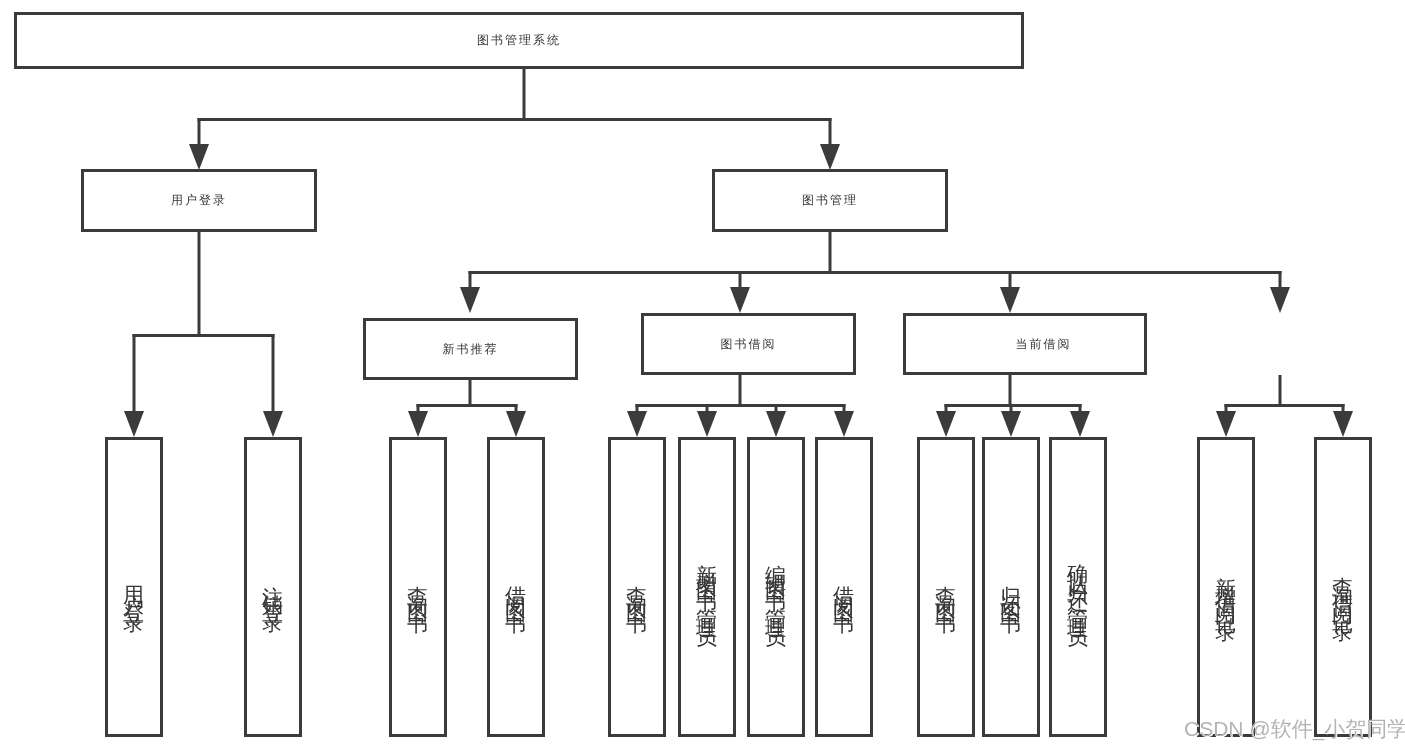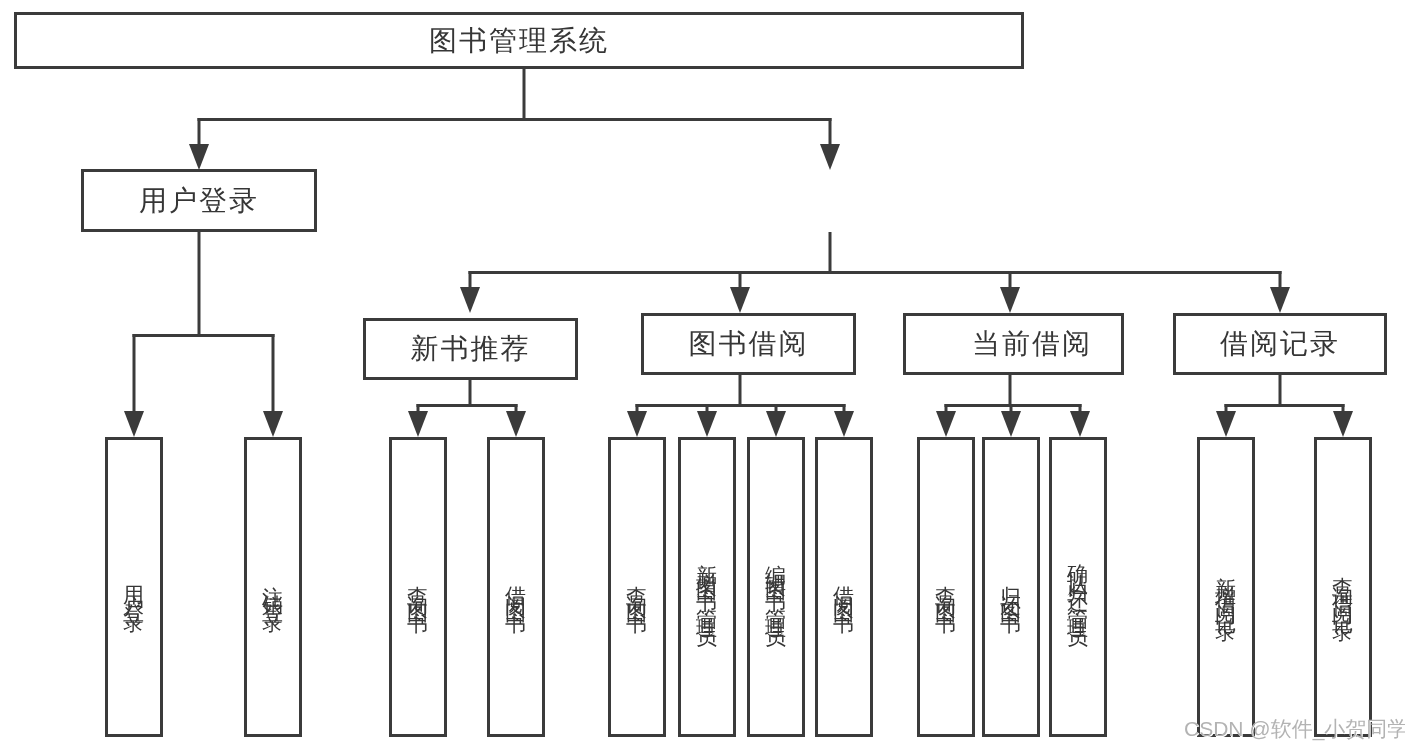--- a/index.html
+++ b/index.html
@@ -25,21 +25,21 @@
     position: absolute;
     background: #ffffff;
     border: 3px solid #3b3b3b;
     display: flex;
     align-items: center;
     justify-content: center;
     box-sizing: border-box;
     z-index: 2;
   }
   .node .h-label {
-    font-size: 28px;
+    font-size: 12px;
     color: #363636;
     letter-spacing: 2px;
     white-space: nowrap;
   }
   .leaf {
     position: absolute;
     top: 437px;
     width: 58px;
     height: 300px;
     background: #ffffff;
@@ -58,21 +58,21 @@
     line-height: 1;
     color: #363636;
     white-space: nowrap;
   }
   
   .pos-root    { left: 14px;  top: 12px;  width: 1010px; height: 57px; }
   .pos-b0      { left: 81px;  top: 169px; width: 236px;  height: 63px; }
   .pos-b1      { left: 712px; top: 169px; width: 236px;  height: 63px; }
   .pos-s0      { left: 363px; top: 318px; width: 215px;  height: 62px; }
   .pos-s1      { left: 633px; top: 313px; width: 215px;  height: 62px; margin-left: 8px; }
-  .pos-s2      { left: 903px; top: 313px; width: 221px;  height: 62px; padding-left: 37px; }
+  .pos-s2      { left: 903px; top: 313px; width: 244px;  height: 62px; padding-left: 37px; }
   .pos-s3      { left: 1173px;top: 313px; width: 214px;  height: 62px; }
   .pos-l0  { left: 105px;  }
   .pos-l1  { left: 244px;  }
   .pos-l2  { left: 389px;  }
   .pos-l3  { left: 487px;  }
   .pos-l4  { left: 608px;  }
   .pos-l5  { left: 678px;  }
   .pos-l6  { left: 747px;  }
   .pos-l7  { left: 815px;  }
   .pos-l8  { left: 917px;  }
@@ -160,33 +160,33 @@
     </g>
   </svg>
 
   <div class="node pos-root">
     <span class="h-label">图书管理系统</span>
   </div>
 
   <div class="node pos-b0">
     <span class="h-label">用户登录</span>
   </div>
+  <div class="node pos-b1">
+    <span class="h-label">图书管理</span>
+  </div>
 
   <div class="node pos-s0">
     <span class="h-label">新书推荐</span>
   </div>
   <div class="node pos-s1">
     <span class="h-label">图书借阅</span>
   </div>
   <div class="node pos-s2">
     <span class="h-label">当前借阅</span>
   </div>
-  <div class="node pos-s3">
-    <span class="h-label">借阅记录</span>
-  </div>
 
   <div class="leaf pos-l0">
     <span class="v-label">用户登录</span>
   </div>
   <div class="leaf pos-l1">
     <span class="v-label">注销登录</span>
   </div>
 
   <div class="leaf pos-l2">
     <span class="v-label">查询图书</span>

